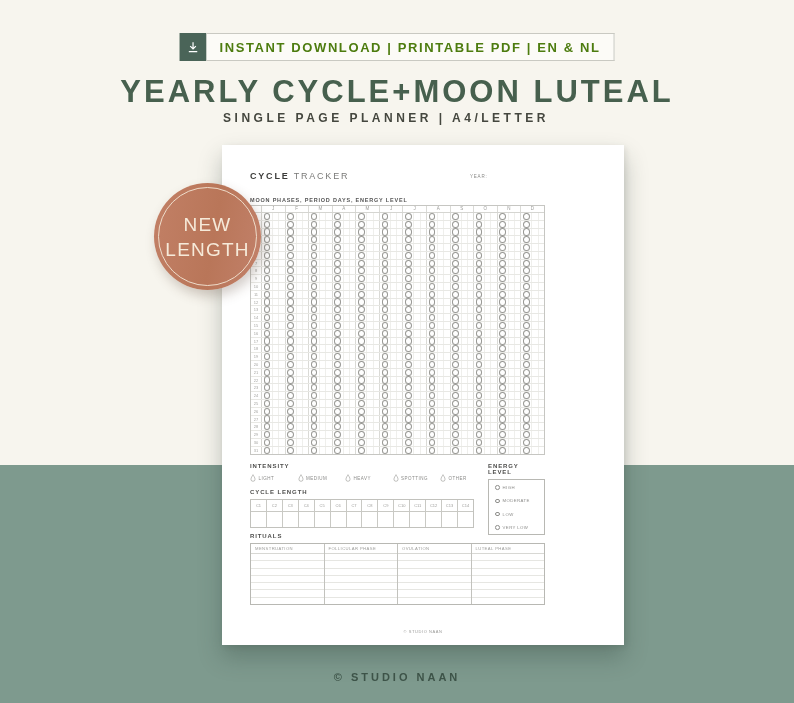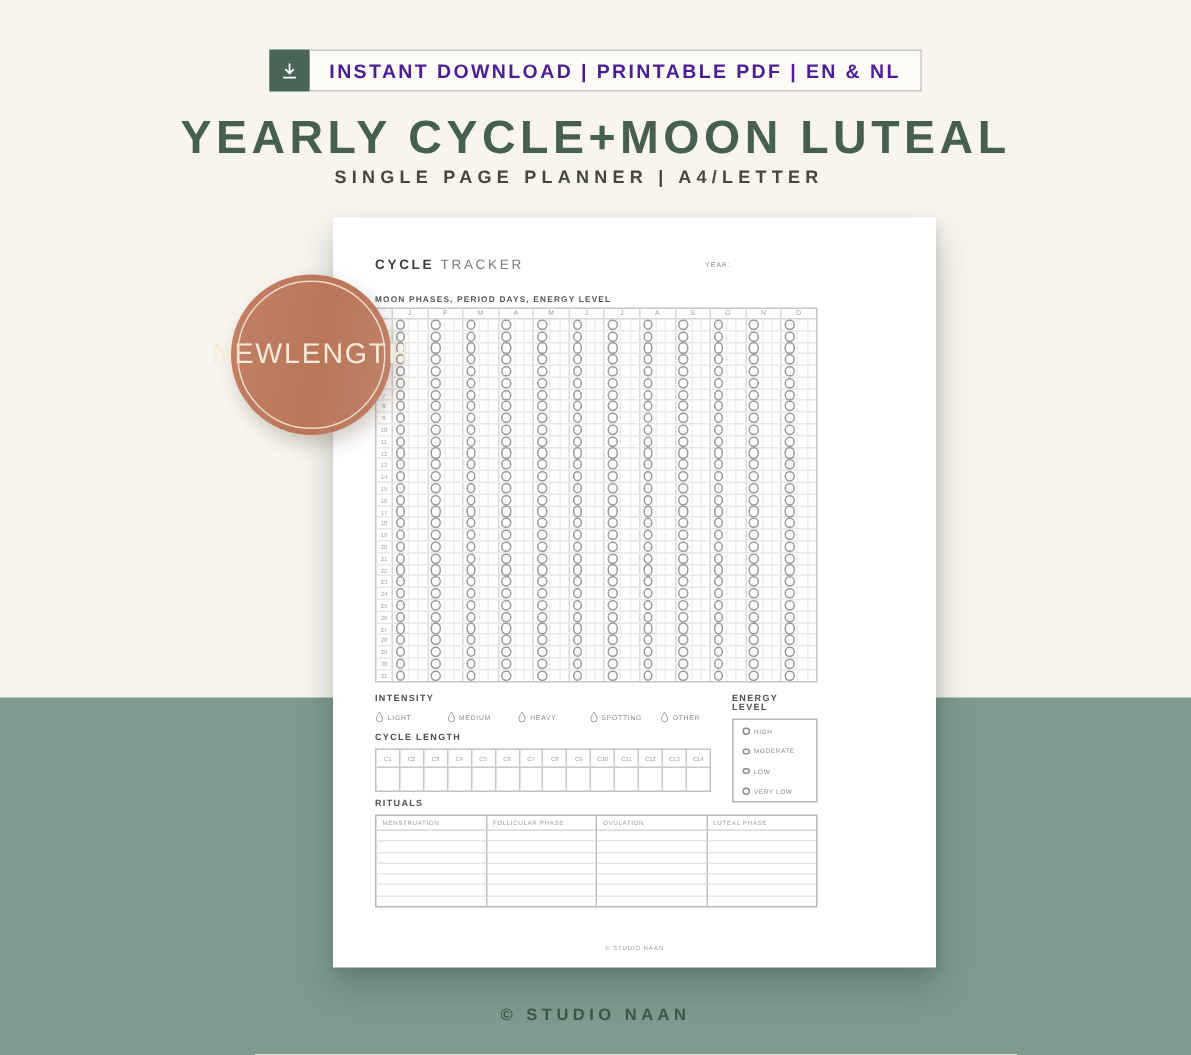--- a/index.html
+++ b/index.html
@@ -21,21 +21,21 @@
   }
   .banner-icon {
     width:27px; height:28px; background:#4a6458;
     display:flex; align-items:center; justify-content:center;
   }
   .banner-icon svg { width:15px; height:15px; }
   .banner-label {
     display:flex; align-items:center;
     border:1px solid #c9c9c2; border-left:none; background:#fcfbf7;
     padding:0 13px;
-    font-size:13px; font-weight:bold; letter-spacing:1.6px; color:#4c1d95;
+    font-size:13px; font-weight:bold; letter-spacing:1.6px; color:#4d7c0f;
     white-space:nowrap;
   }
 
   
   .main-title {
     position:absolute; top:74px; left:0; width:794px; text-align:center;
     font-size:31px; font-weight:bold; letter-spacing:3px; color:#47604e;
   }
   .main-subtitle {
     position:absolute; top:111px; left:0; width:772px; text-align:center;
@@ -116,21 +116,21 @@
 
   .p-footer { position:absolute; left:0; top:484px; width:100%; text-align:center;
     font-size:4px; letter-spacing:.6px; color:#9a9a98; }
 
   
   .badge {
     position:absolute; left:154px; top:183px; width:107px; height:107px;
     border-radius:50%;
     background:linear-gradient(100deg,#c28066 0%,#b97659 55%,#c2816a 100%);
     box-shadow:3px 6px 12px rgba(80,55,40,.25);
-    display:flex; align-items:center; justify-content:center;
+    display:flex; flex-direction:column; align-items:center; justify-content:center;
   }
   .badge::after {
     content:""; position:absolute; left:4px; top:4px; right:4px; bottom:4px;
     border:1.5px solid #eedcca; border-radius:50%;
   }
   .badge div { font-size:19px; letter-spacing:1.2px; color:#f6ead9; line-height:25px; font-weight:500; }
 
   
   .brand-footer {
     position:absolute; top:671px; left:0; width:794px; text-align:center;

